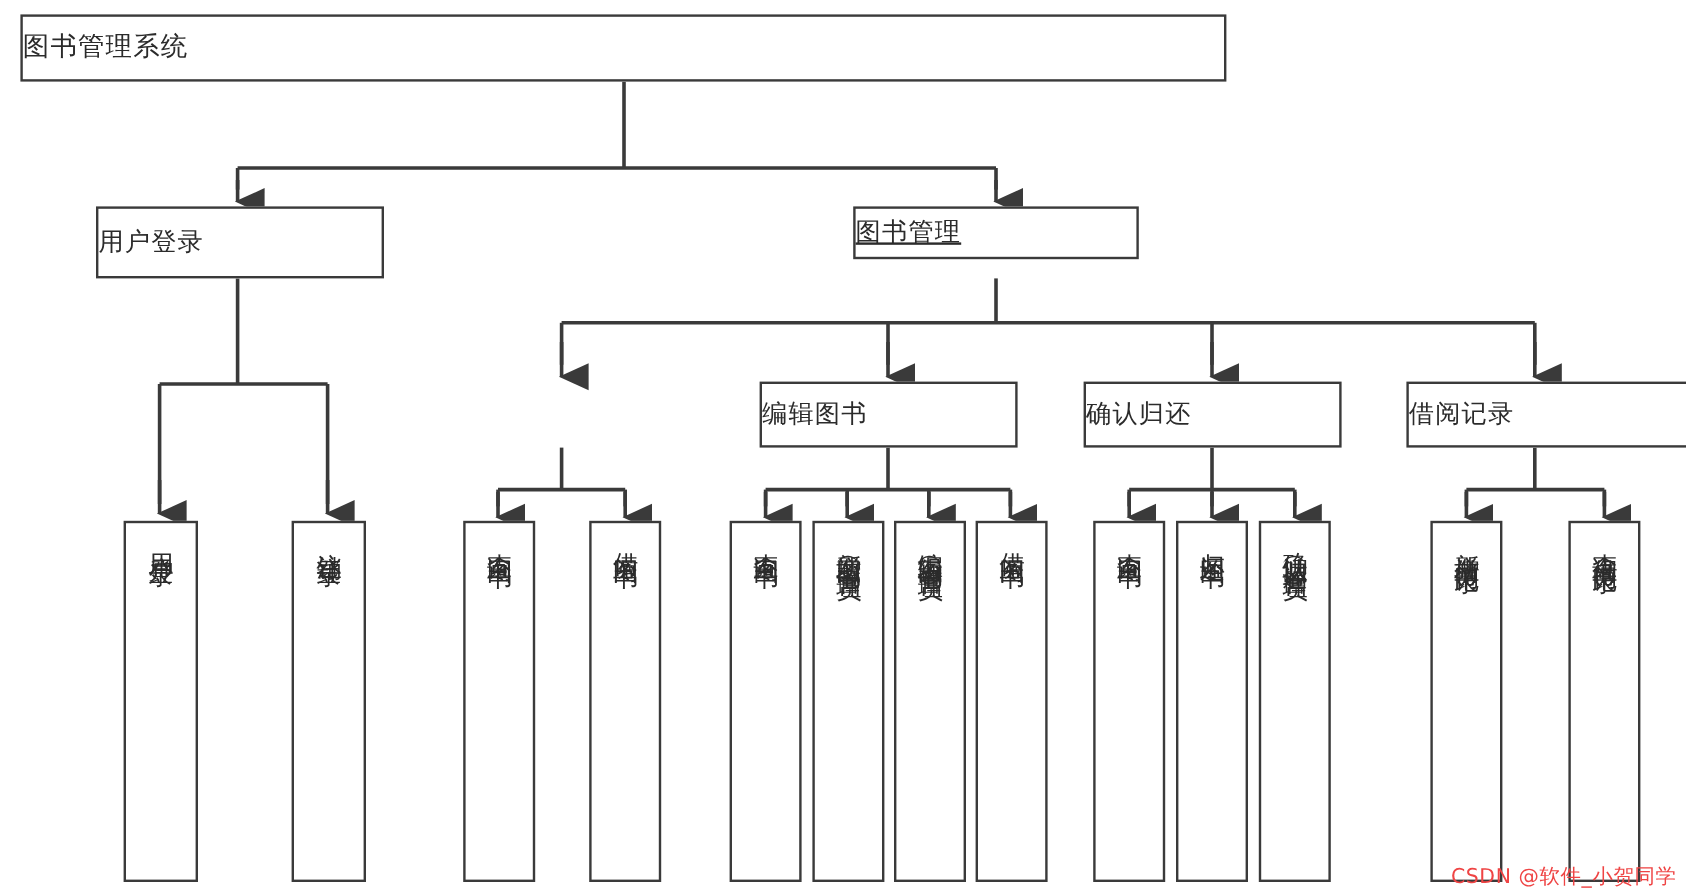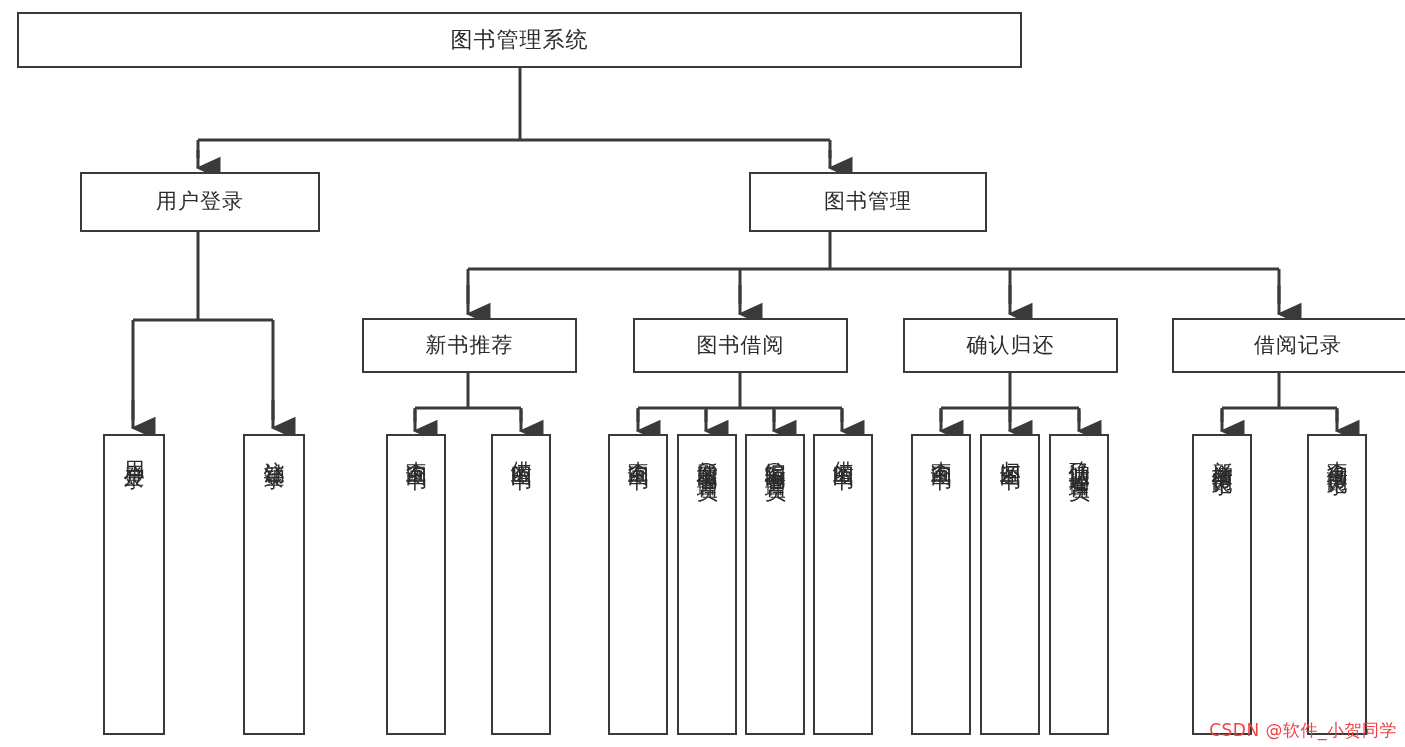--- a/index.html
+++ b/index.html
@@ -14,21 +14,20 @@
   #canvas{position:absolute;left:0;top:0;width:1405px;height:747px;}
   svg.edges{position:absolute;left:0;top:0;width:1405px;height:747px;}
 
   .node{
     position:absolute;
     box-sizing:border-box;
     background:#ffffff;
     border:2px solid #3a3a3a;
     display:flex;
     align-items:center;
-    justify-content:center;
     color:#2b2b2b;
   }
   .node.horiz{
     font-size:21px;
     letter-spacing:1px;
     line-height:1.1;
   }
   .node.root{font-size:22px;}
   .node.vert{
     writing-mode:vertical-rl;
@@ -133,29 +132,26 @@
     </g>
   </svg>
 
   <div class="node horiz root" style="left:17px;top:12px;width:1005px;height:56px;">
     <span>图书管理系统</span>
   </div>
 
   <div class="node horiz" style="left:80px;top:172px;width:240px;height:60px;">
     <span>用户登录</span>
   </div>
-  <div class="node horiz" style="left:749px;top:172px;width:238px;height:60px;">
+  <div class="node horiz" style="left:711px;top:172px;width:238px;height:44px;text-decoration:underline;">
     <span>图书管理</span>
   </div>
 
-  <div class="node horiz" style="left:362px;top:318px;width:215px;height:55px;">
-    <span>新书推荐</span>
-  </div>
   <div class="node horiz" style="left:633px;top:318px;width:215px;height:55px;">
-    <span>图书借阅</span>
+    <span>编辑图书</span>
   </div>
   <div class="node horiz" style="left:903px;top:318px;width:215px;height:55px;">
     <span>确认归还</span>
   </div>
   <div class="node horiz" style="left:1172px;top:318px;width:252px;height:55px;">
     <span>借阅记录</span>
   </div>
 
   <div class="node vert" style="left:103px;top:434px;width:62px;height:301px;">
     <span class="vtext">用户登录</span>

